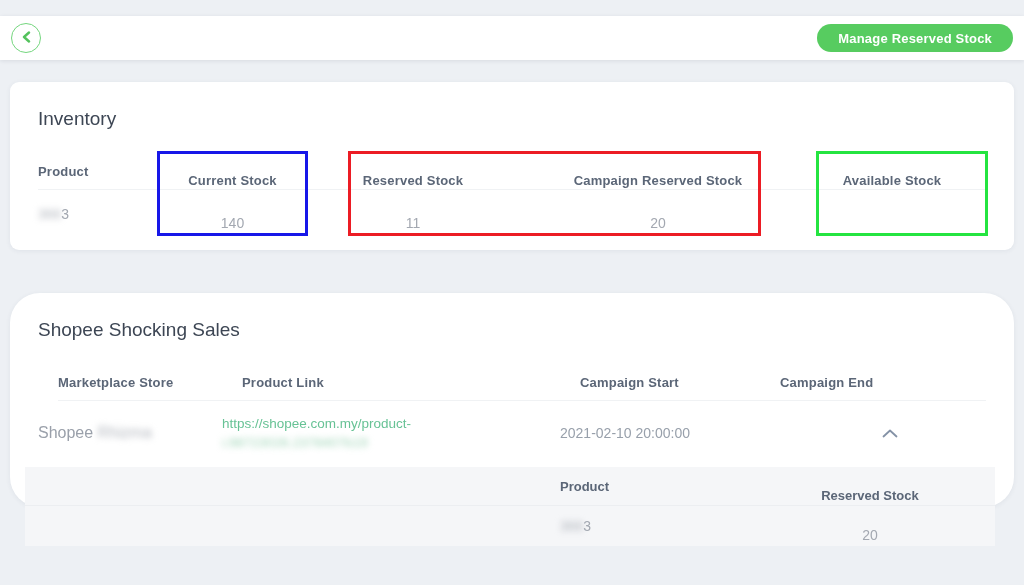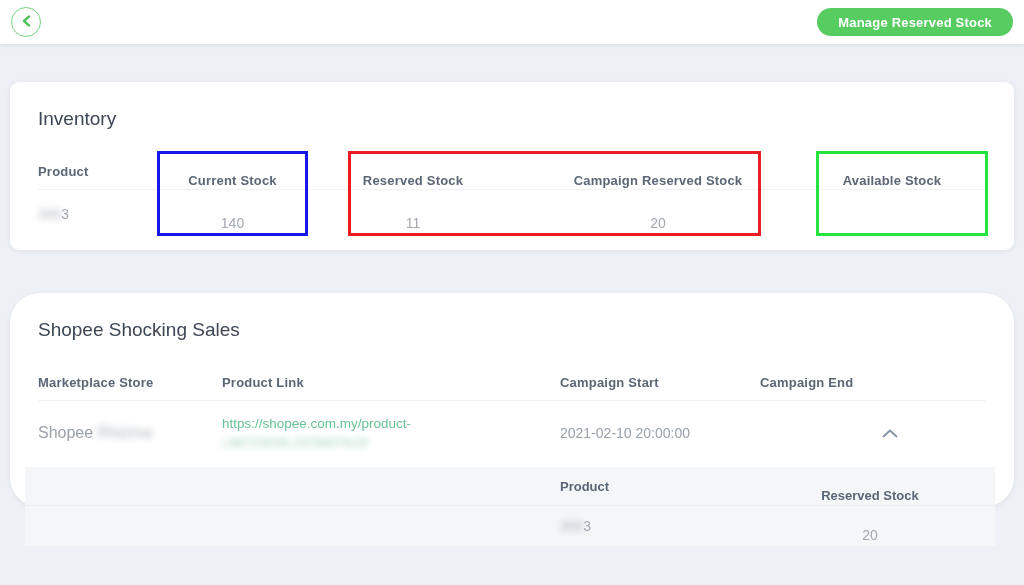--- a/index.html
+++ b/index.html
@@ -6,21 +6,21 @@
   html,body { width:1024px; height:585px; }
   body {
     font-family: "Liberation Sans", sans-serif;
     background: #edf0f4;
     position: relative;
     overflow: hidden;
   }
 
   
   .topbar {
-    position:absolute; top:0; left:0; width:1024px; height:44px;
+    position:absolute; top:16px; left:0; width:1024px; height:44px;
     background:#ffffff;
     box-shadow:0 1px 4px rgba(30,40,60,.10);
     display:flex; align-items:center; justify-content:space-between;
     padding:0 11px; z-index:10;
   }
   .back-btn {
     width:30px; height:30px; border-radius:50%;
     border:1.6px solid #74d67e; background:#fff;
     display:flex; align-items:center; justify-content:center;
     cursor:pointer; flex:none;
@@ -69,21 +69,21 @@
   .anno-green { left:806px; width:172px; border:3px solid #24e440; }
 
   
   .camp-pad { padding:0 28px; }
   .camp-table { margin-top:24px; }
   .camp-row {
     display:grid;
     grid-template-columns:184px 338px 200px 170px 1fr;
     align-items:center;
   }
-  .camp-head { height:36px; border-bottom:1px solid #f0f2f4; }
+  .camp-head { height:36px; border-bottom:1px solid #f0f2f4;margin-left:20px; }
   .camp-data { height:64px; }
   .store-cell { font-size:16px; color:#9aa0aa; }
   .link-cell { font-size:13.5px; line-height:19px; color:#67c295; cursor:pointer; }
   .link-masked { filter:blur(3px); color:#9ed4b6; }
   .date-cell { font-size:14px; color:#98a0ab; }
   .chev-cell { display:flex; justify-content:flex-end; padding-right:28px; }
   .chev-btn { background:none; border:none; cursor:pointer; padding:4px; line-height:0; }
 
   
   .sub-section { margin:2px 19px 0 15px; }

